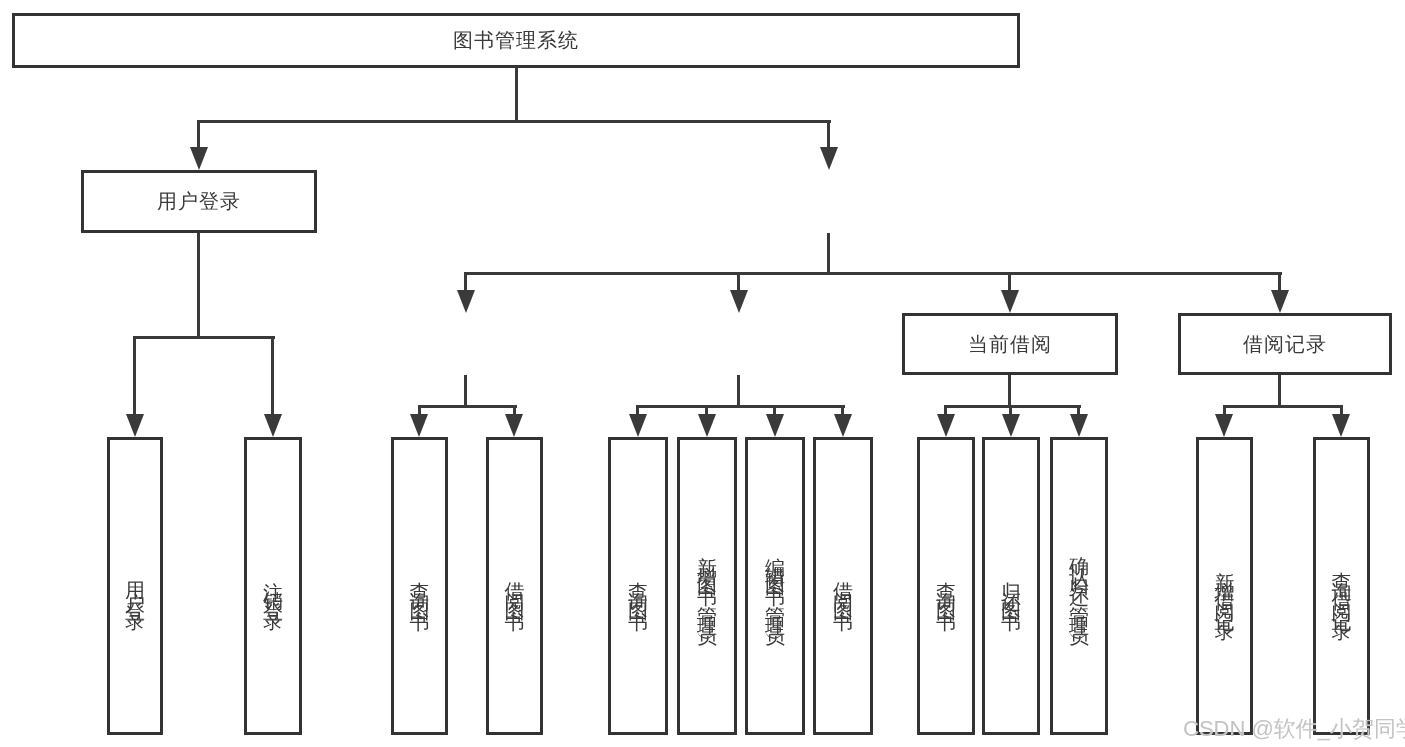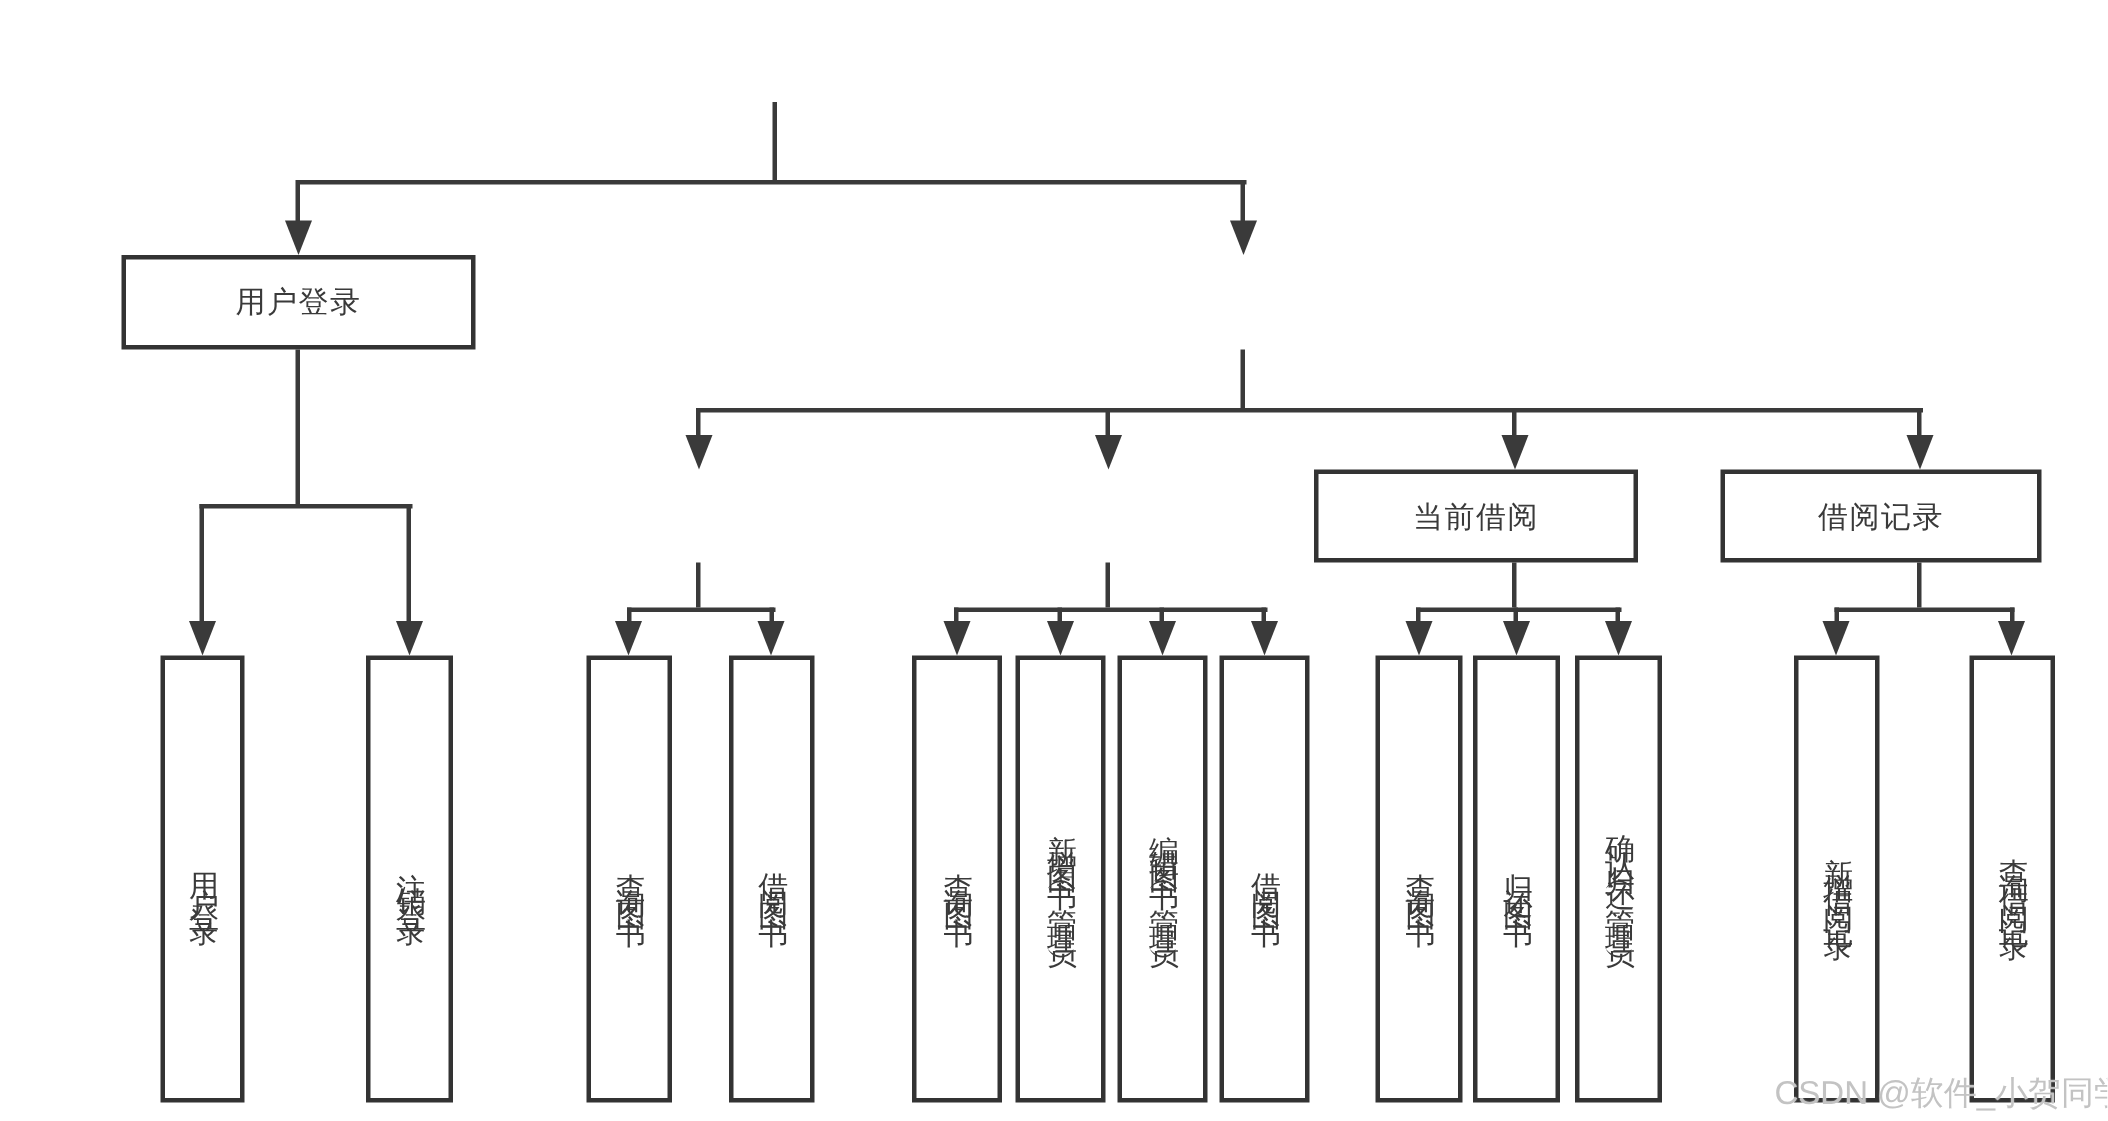--- a/index.html
+++ b/index.html
@@ -28,33 +28,36 @@
     position:absolute;left:1183px;top:714px;
     font-size:22px;color:#c3c3c3;white-space:nowrap;z-index:5;
     text-shadow:0 0 1px #ffffff;
   }
 </style>
 </head>
 <body>
 
 <div class="canvas">
 
+  <div class="node" style="left:12px;top:13px;width:1008px;height:55px;">
+    <span>图书管理系统</span>
+  </div>
 
   <div class="node" style="left:81px;top:170px;width:236px;height:63px;">
     <span>用户登录</span>
   </div>
 
 
 
 
-  <div class="node" style="left:876px;top:313px;width:216px;height:62px;">
+  <div class="node" style="left:902px;top:313px;width:216px;height:62px;">
     <span>当前借阅</span>
   </div>
 
-  <div class="node" style="left:1147px;top:313px;width:214px;height:62px;">
+  <div class="node" style="left:1178px;top:313px;width:214px;height:62px;">
     <span>借阅记录</span>
   </div>
 
   <div class="node vnode" style="left:107px;top:437px;width:56px;height:298px;">
     <span class="vlabel">用户登录</span>
   </div>
   <div class="node vnode" style="left:244px;top:437px;width:58px;height:298px;">
     <span class="vlabel">注销登录</span>
   </div>
 

